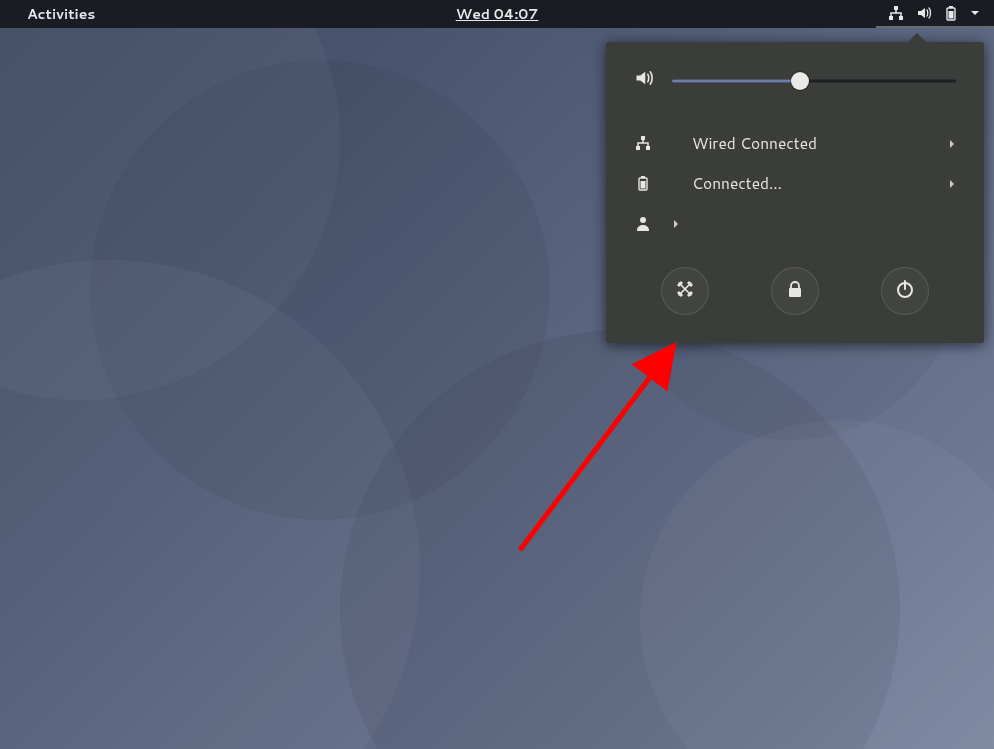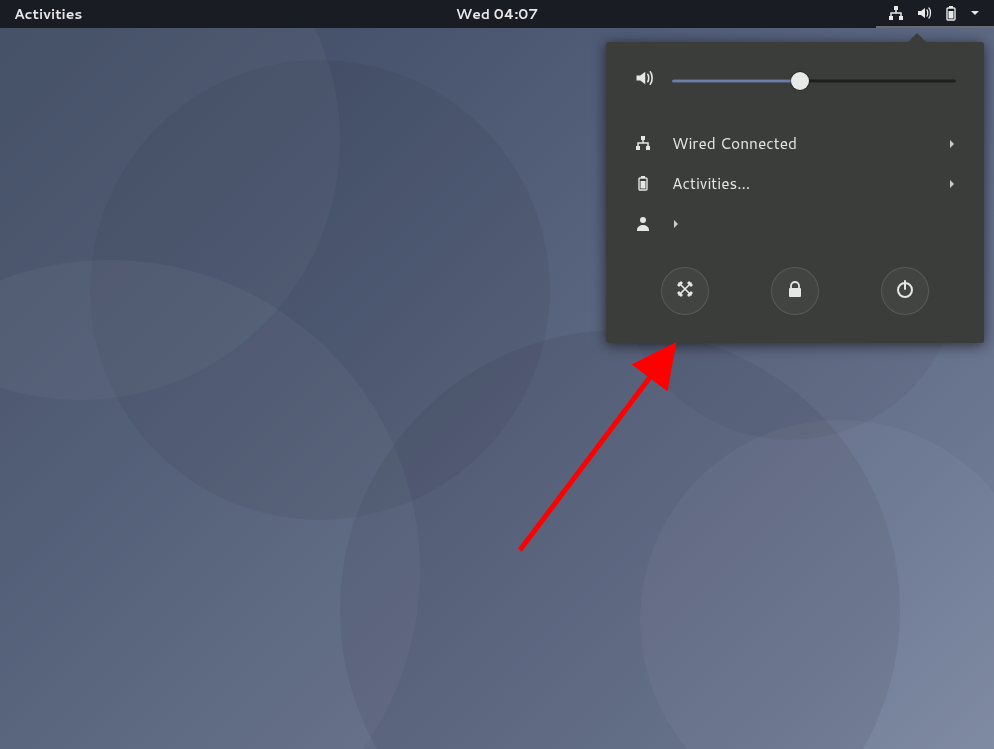--- a/index.html
+++ b/index.html
@@ -20,22 +20,22 @@
 
   
   .topbar {
     position: absolute; top: 0; left: 0; right: 0; height: 28px;
     background: #1a1c24;
     color: #e8e8e8;
     display: flex; align-items: center;
     font-size: 14px; font-weight: 600;
     z-index: 10;
   }
-  .topbar .activities { padding: 0 14px; line-height: 28px; cursor: pointer; }
-  .topbar .clock { position: absolute; left: 50%; transform: translateX(-50%); line-height: 28px; cursor: pointer; }
+  .topbar .activities { padding: 0 27px; line-height: 28px; cursor: pointer; }
+  .topbar .clock { position: absolute; left: 50%; transform: translateX(-50%); line-height: 28px; cursor: pointer; text-decoration: underline; }
   .topbar .tray {
     margin-left: auto; display: flex; align-items: center; gap: 12px;
     padding: 0 14px 0 12px; height: 100%;
     border-bottom: 2px solid rgba(255,255,255,0.35);
     cursor: pointer;
   }
   .topbar .tray svg { display: block; }
 
   
   .popover {
@@ -84,21 +84,21 @@
   }
 
   .menu-list { padding: 8px 0 10px 0; }
   .menu-item {
     display: flex; align-items: center; gap: 20px;
     padding: 9px 28px;
     font-size: 15.5px;
     cursor: pointer;
   }
   .menu-item .micon { width: 18px; display: flex; justify-content: center; }
-  .menu-item .label { flex: 1 1 auto; }
+  .menu-item .label { flex: 1 1 auto; margin-left: 20px; }
   .menu-item .chev { opacity: .85; }
 
   .action-row {
     display: flex; justify-content: space-around; align-items: center;
     padding: 14px 24px 20px 24px;
   }
   .action-btn {
     width: 48px; height: 48px; border-radius: 50%;
     background: rgba(255,255,255,0.04);
     border: 1px solid rgba(255,255,255,0.12);
@@ -193,21 +193,21 @@
       </span>
     </div>
     <div class="menu-item">
       <span class="micon">
         <svg width="14" height="16" viewBox="0 0 14 16" fill="none" stroke="#e6e6e4" stroke-width="1.4">
             <rect x="3" y="3" width="8" height="12" rx="1"></rect>
             <rect x="5" y="1" width="4" height="2" fill="#e6e6e4" stroke="none"></rect>
             <rect x="4.5" y="6" width="5" height="7.5" fill="#e6e6e4" stroke="none"></rect>
           </svg>
       </span>
-      <span class="label">Activities…</span>
+      <span class="label">Connected…</span>
       <span class="chev">
         <svg width="8" height="10" viewBox="0 0 8 10" fill="#e6e6e4">
             <path d="M2 1l4 4-4 4z"></path>
           </svg>
       </span>
     </div>
     <div class="menu-item">
       <span class="micon">
         <svg width="16" height="16" viewBox="0 0 16 16" fill="#e6e6e4">
             <circle cx="8" cy="5" r="3"></circle>

